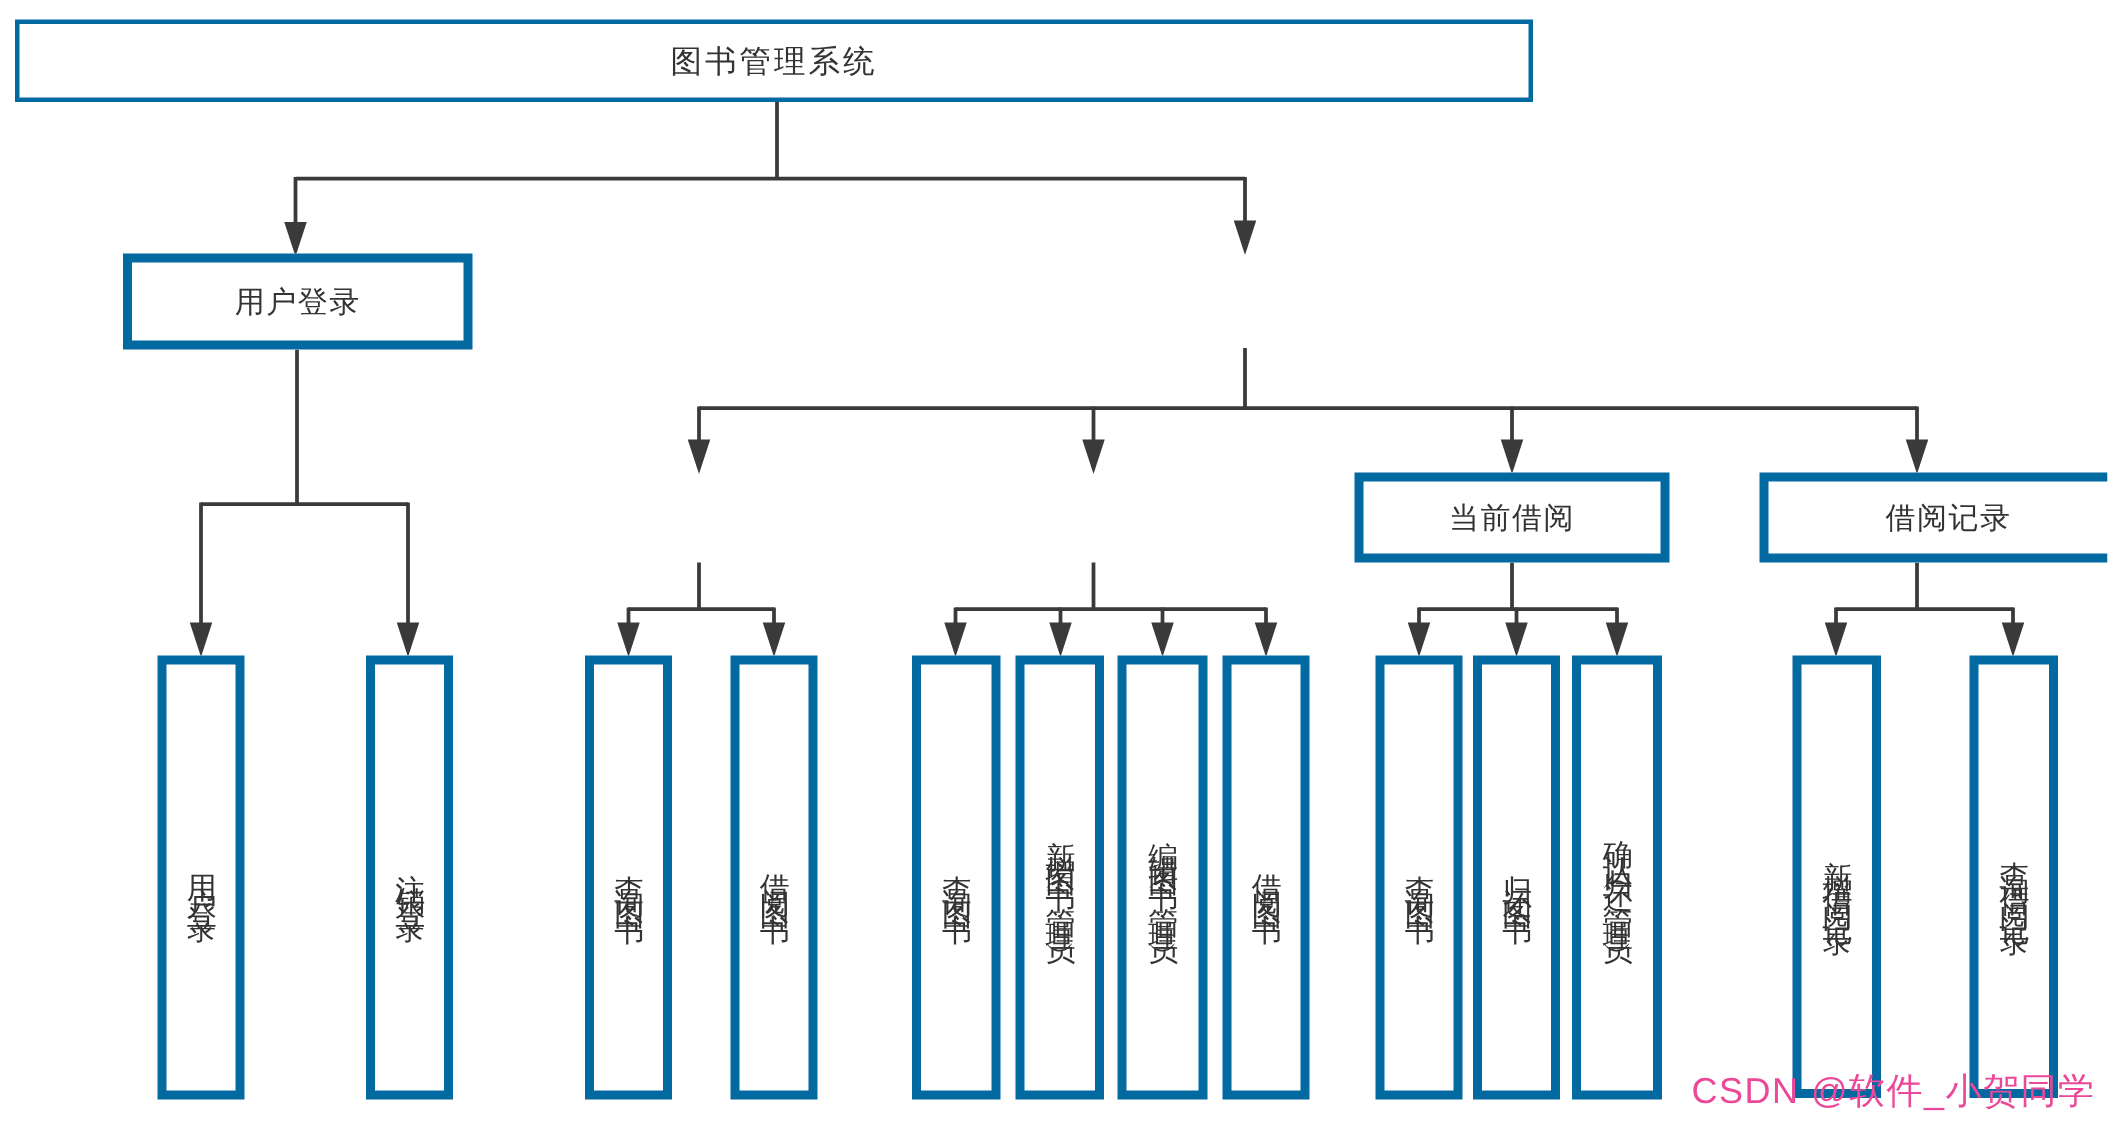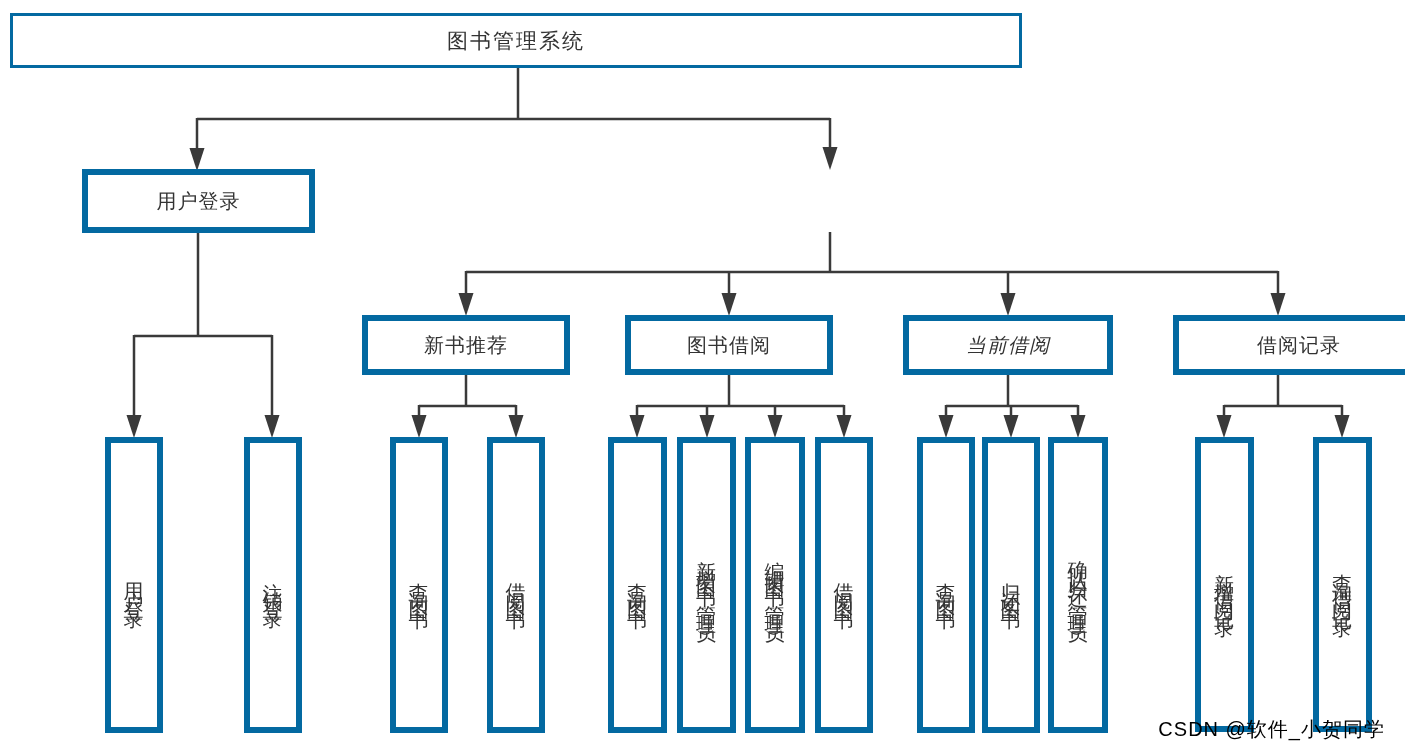--- a/index.html
+++ b/index.html
@@ -21,24 +21,24 @@
   .h{font-size:20px;letter-spacing:1px;}
   .v{
     writing-mode:vertical-rl;
     text-orientation:mixed;
     font-size:20px;
     letter-spacing:9px;
     line-height:1.1;
   }
   .watermark{
     position:absolute;
-    right:20px;
+    right:8px;
     bottom:4px;
-    font-size:20px;
-    color:#000000;
+    font-size:24px;
+    color:#ec4899;
     letter-spacing:1px;
     white-space:nowrap;
   }
 </style>
 </head>
 <body>
 
 <div id="stage">
 
   <svg id="connectors" width="1405" height="747" viewBox="0 0 1405 747">
@@ -104,23 +104,21 @@
       <polygon points="1070.5 415, 1085.5 415, 1078 438"></polygon>
       <polygon points="1216.5 415, 1231.5 415, 1224 438"></polygon>
       <polygon points="1334.5 415, 1349.5 415, 1342 438"></polygon>
     </g>
   </svg>
 
   <div class="node root" style="left:10px;top:13px;width:1012px;height:55px;">图书管理系统</div>
 
   <div class="node h" style="left:82px;top:169px;width:233px;height:64px;">用户登录</div>
 
-  <div class="node h" style="left:362px;top:315px;width:208px;height:60px;">新书推荐</div>
-  <div class="node h" style="left:625px;top:315px;width:208px;height:60px;">图书借阅</div>
-  <div class="node h" style="left:903px;top:315px;width:210px;height:60px;font-style:italic;">当前借阅</div>
+  <div class="node h" style="left:903px;top:315px;width:210px;height:60px;">当前借阅</div>
   <div class="node h" style="left:1173px;top:315px;width:252px;height:60px;">借阅记录</div>
 
   <div class="node v" style="left:105px;top:437px;width:58px;height:296px;">用户登录</div>
   <div class="node v" style="left:244px;top:437px;width:58px;height:296px;">注销登录</div>
 
   <div class="node v" style="left:390px;top:437px;width:58px;height:296px;">查询图书</div>
   <div class="node v" style="left:487px;top:437px;width:58px;height:296px;">借阅图书</div>
 
   <div class="node v" style="left:608px;top:437px;width:59px;height:296px;">查询图书</div>
   <div class="node v" style="left:677px;top:437px;width:59px;height:296px;">新增图书（管理员）</div>

